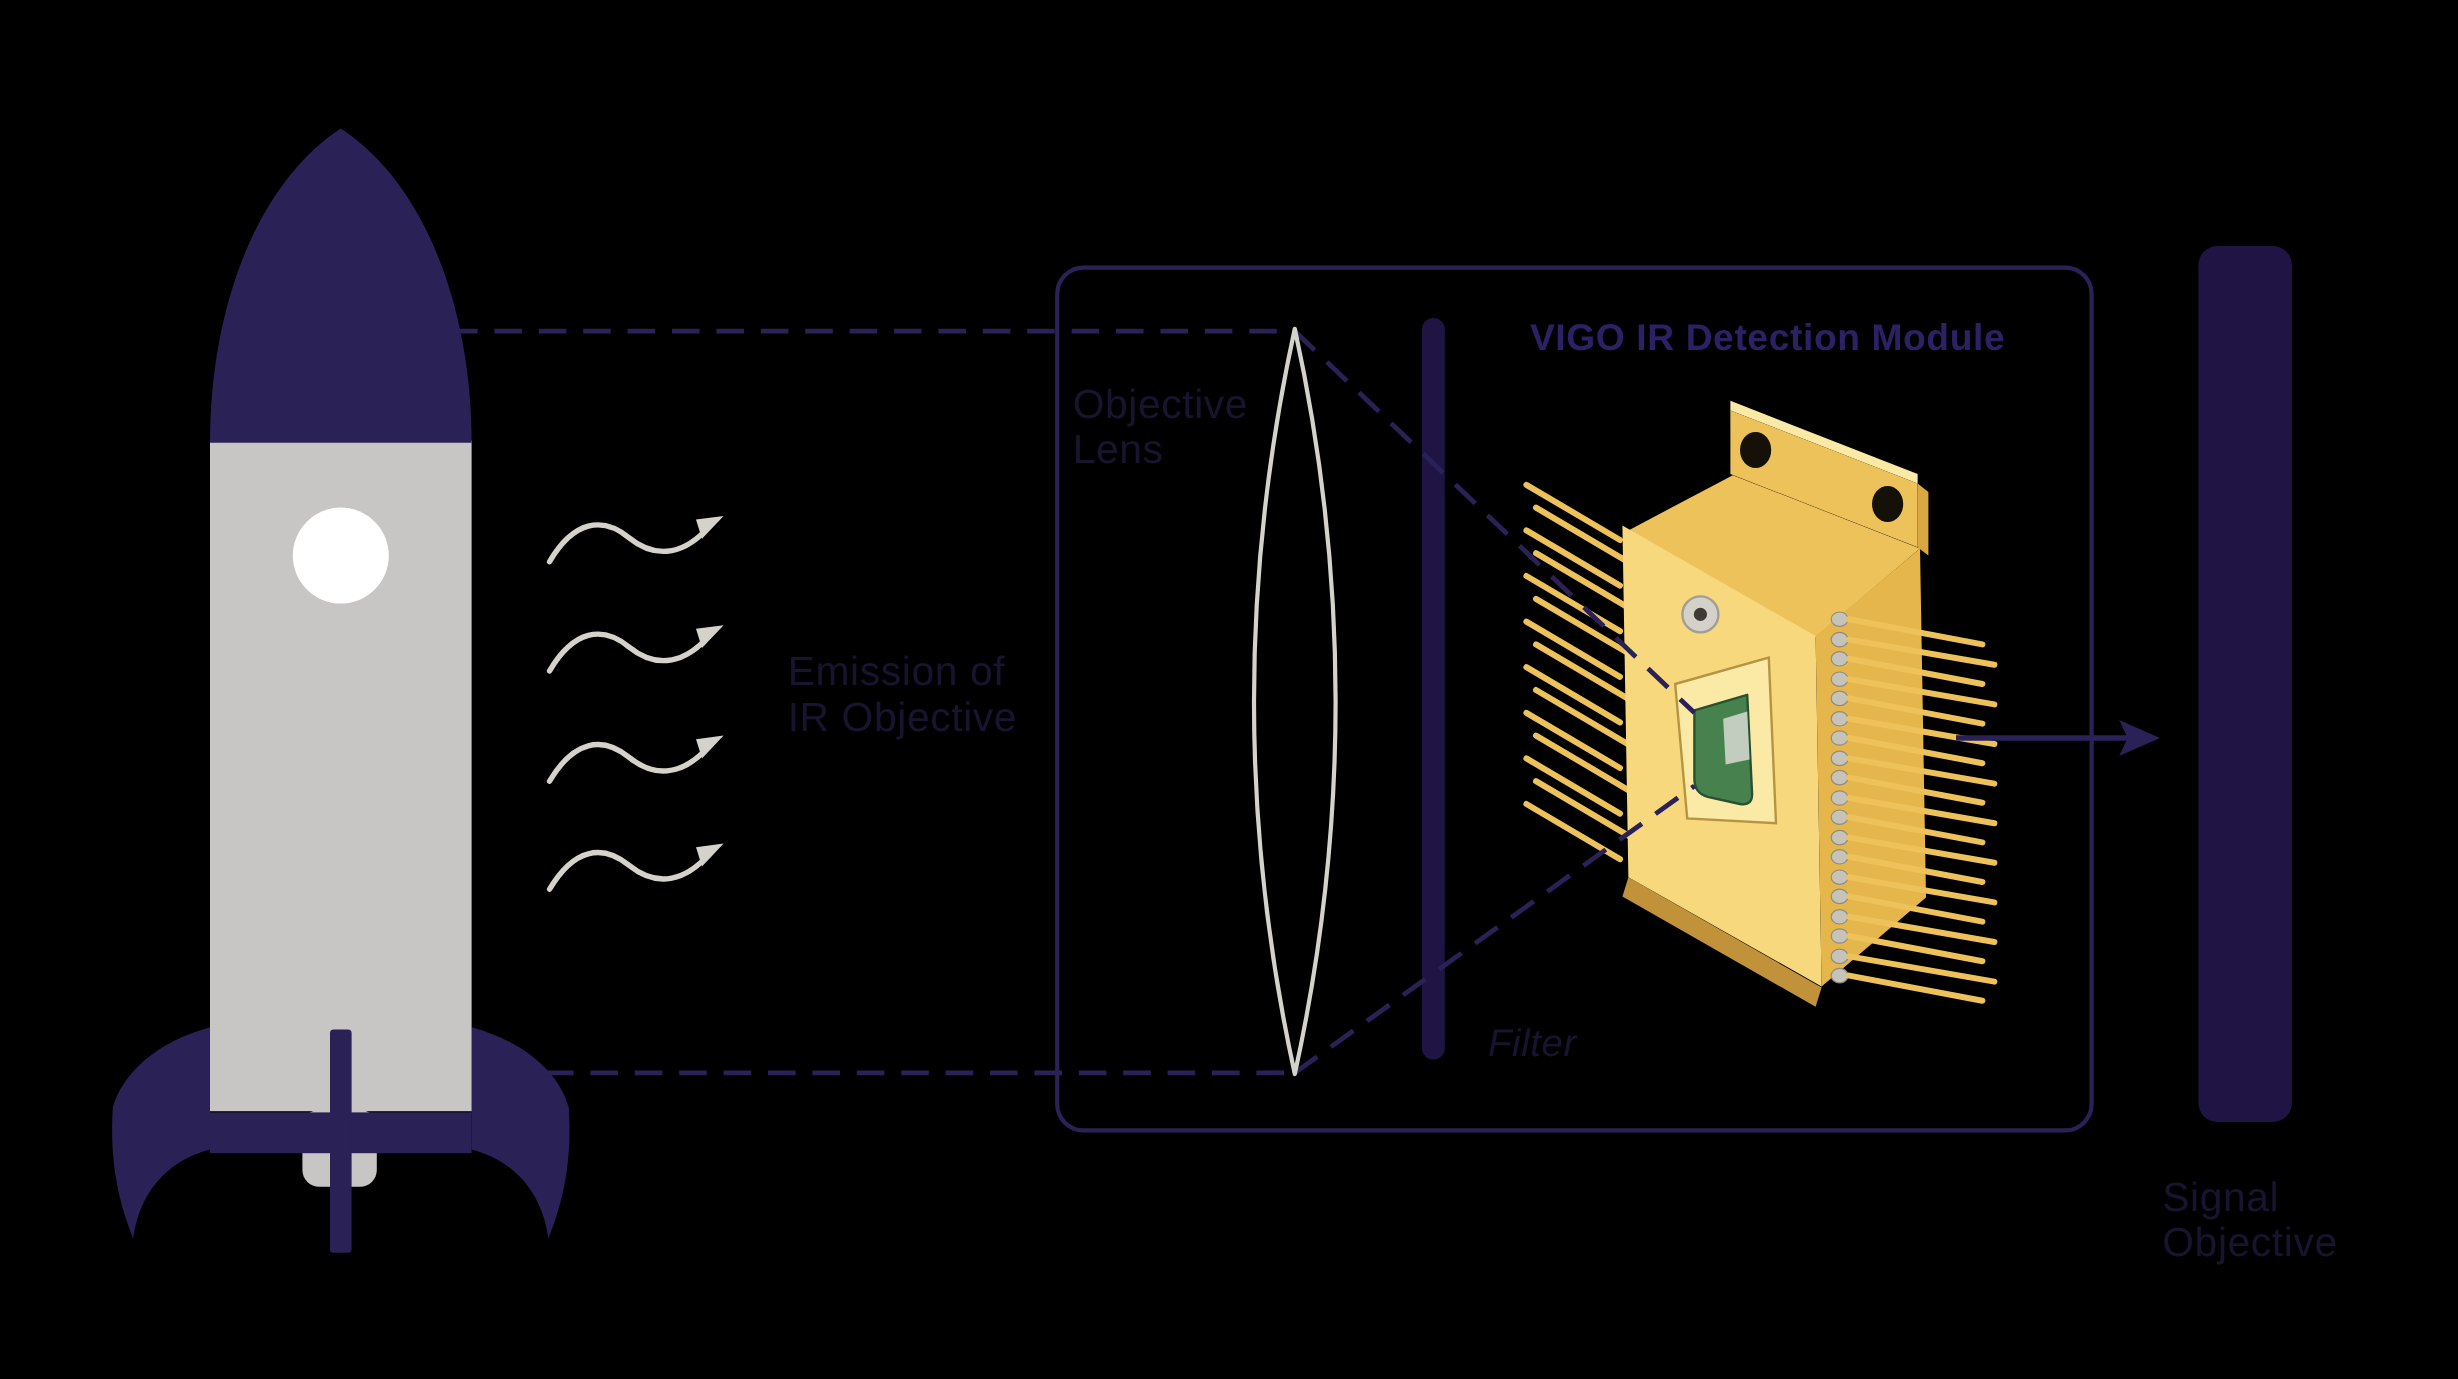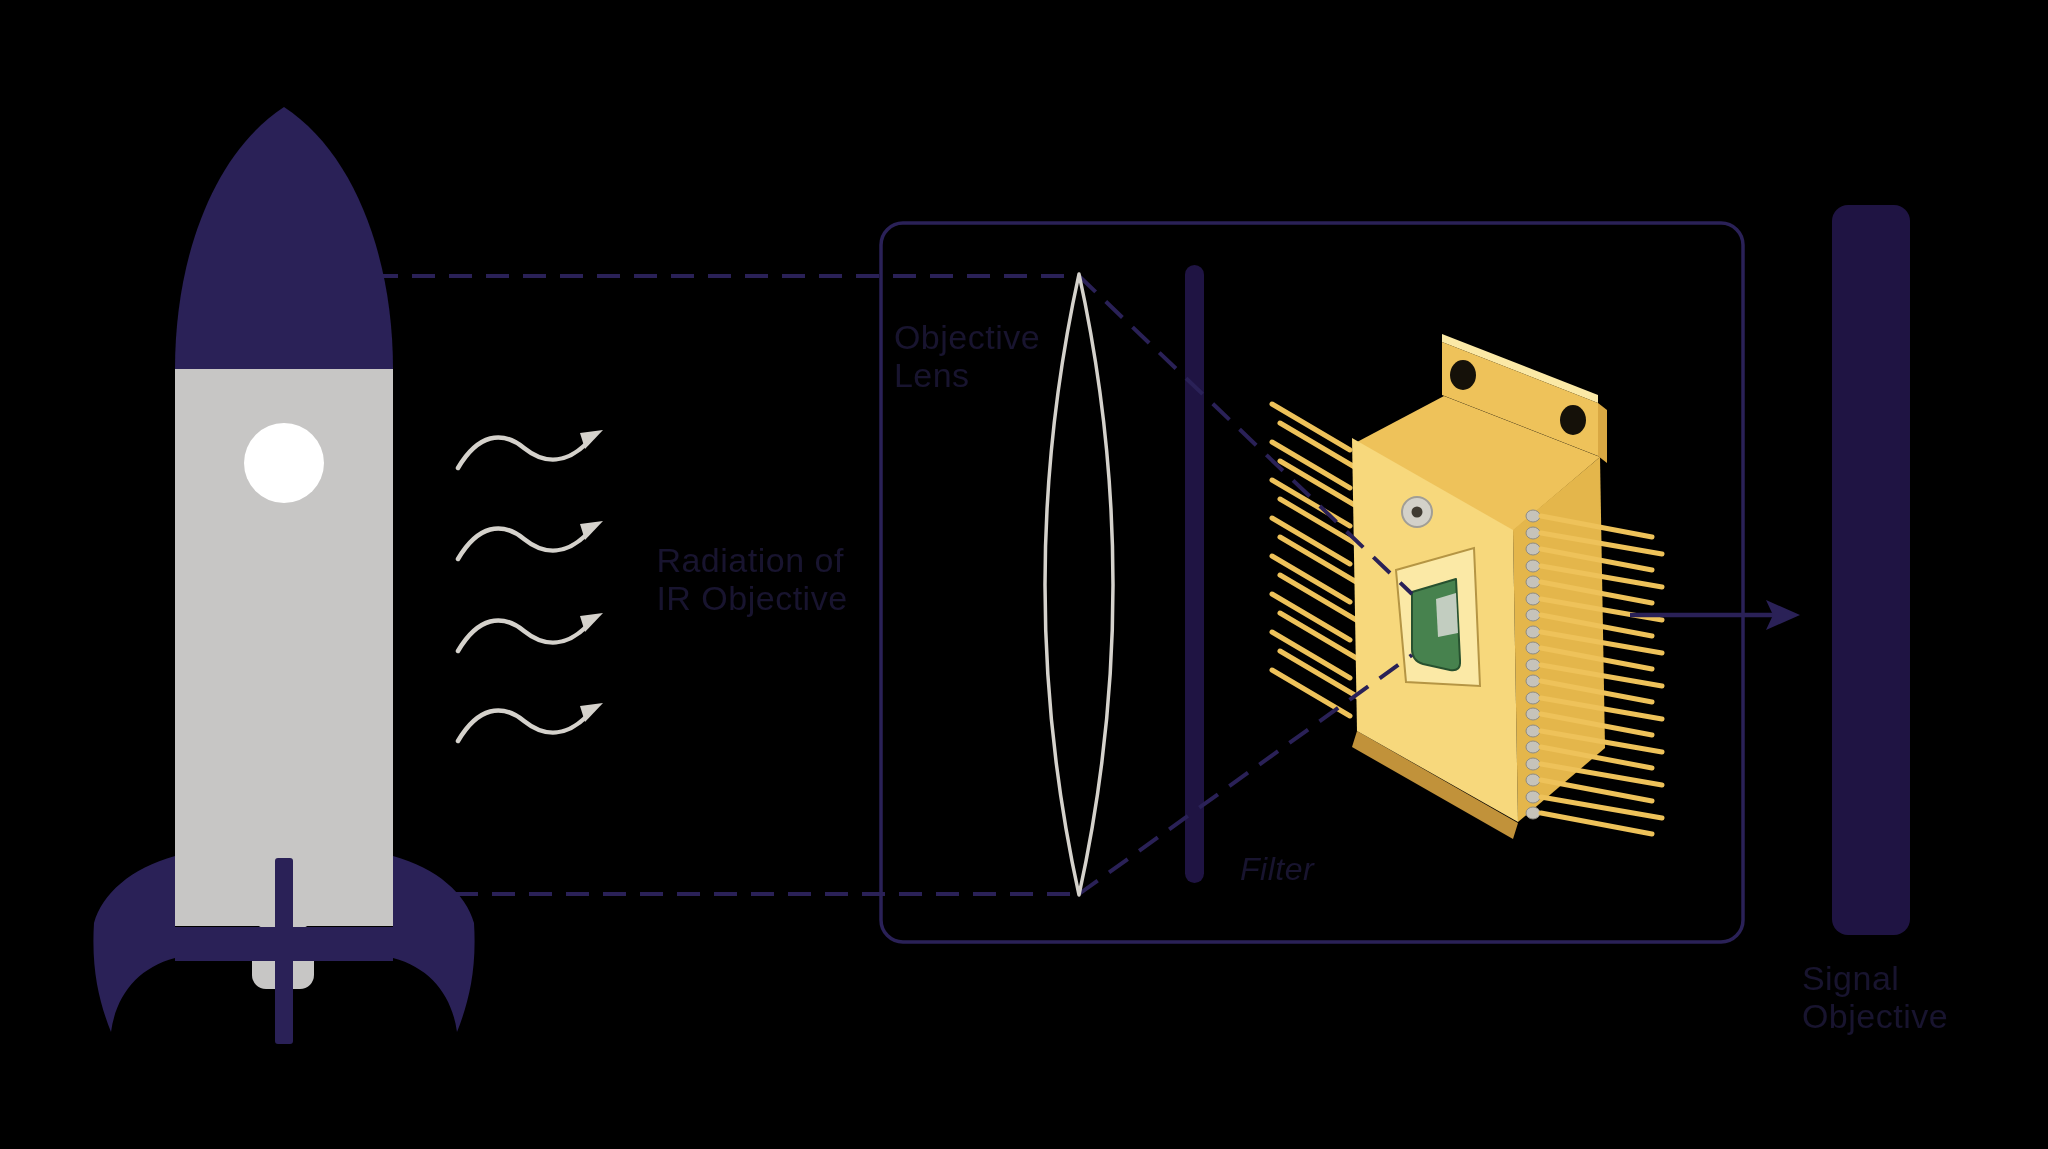--- a/index.html
+++ b/index.html
@@ -182,30 +182,31 @@
 
     <g>
       <line class="arrow-line" x1="1630" y1="615" x2="1782" y2="615"></line>
       <polygon class="arrow-head" points="1800,615 1766,600 1773,615 1766,630"></polygon>
     </g>
 
     <rect class="bar" x="1832" y="205" width="78" height="730" rx="16"></rect>
   </svg>
 
   <div class="label" style="left:752px;top:541px;">
-    <div>Radiation of</div>
+    <div>Emission of</div>
     <div>IR Objective</div>
   </div>
 
   <div class="label" style="left:967px;top:318px;">
     <div>Objective</div>
     <div>Lens</div>
   </div>
 
+  <div class="module-title" style="left:1473px;top:264px;">VIGO IR Detection Module</div>
 
   <div class="label label-left filter-label" style="left:1240px;top:850px;font-style:italic;">Filter</div>
 
-  <div class="label" style="left:1875px;top:959px;">
+  <div class="label" style="left:1875px;top:979px;">
     <div>Signal</div>
     <div>Objective</div>
   </div>
 
 </div>
 
 </body></html>

